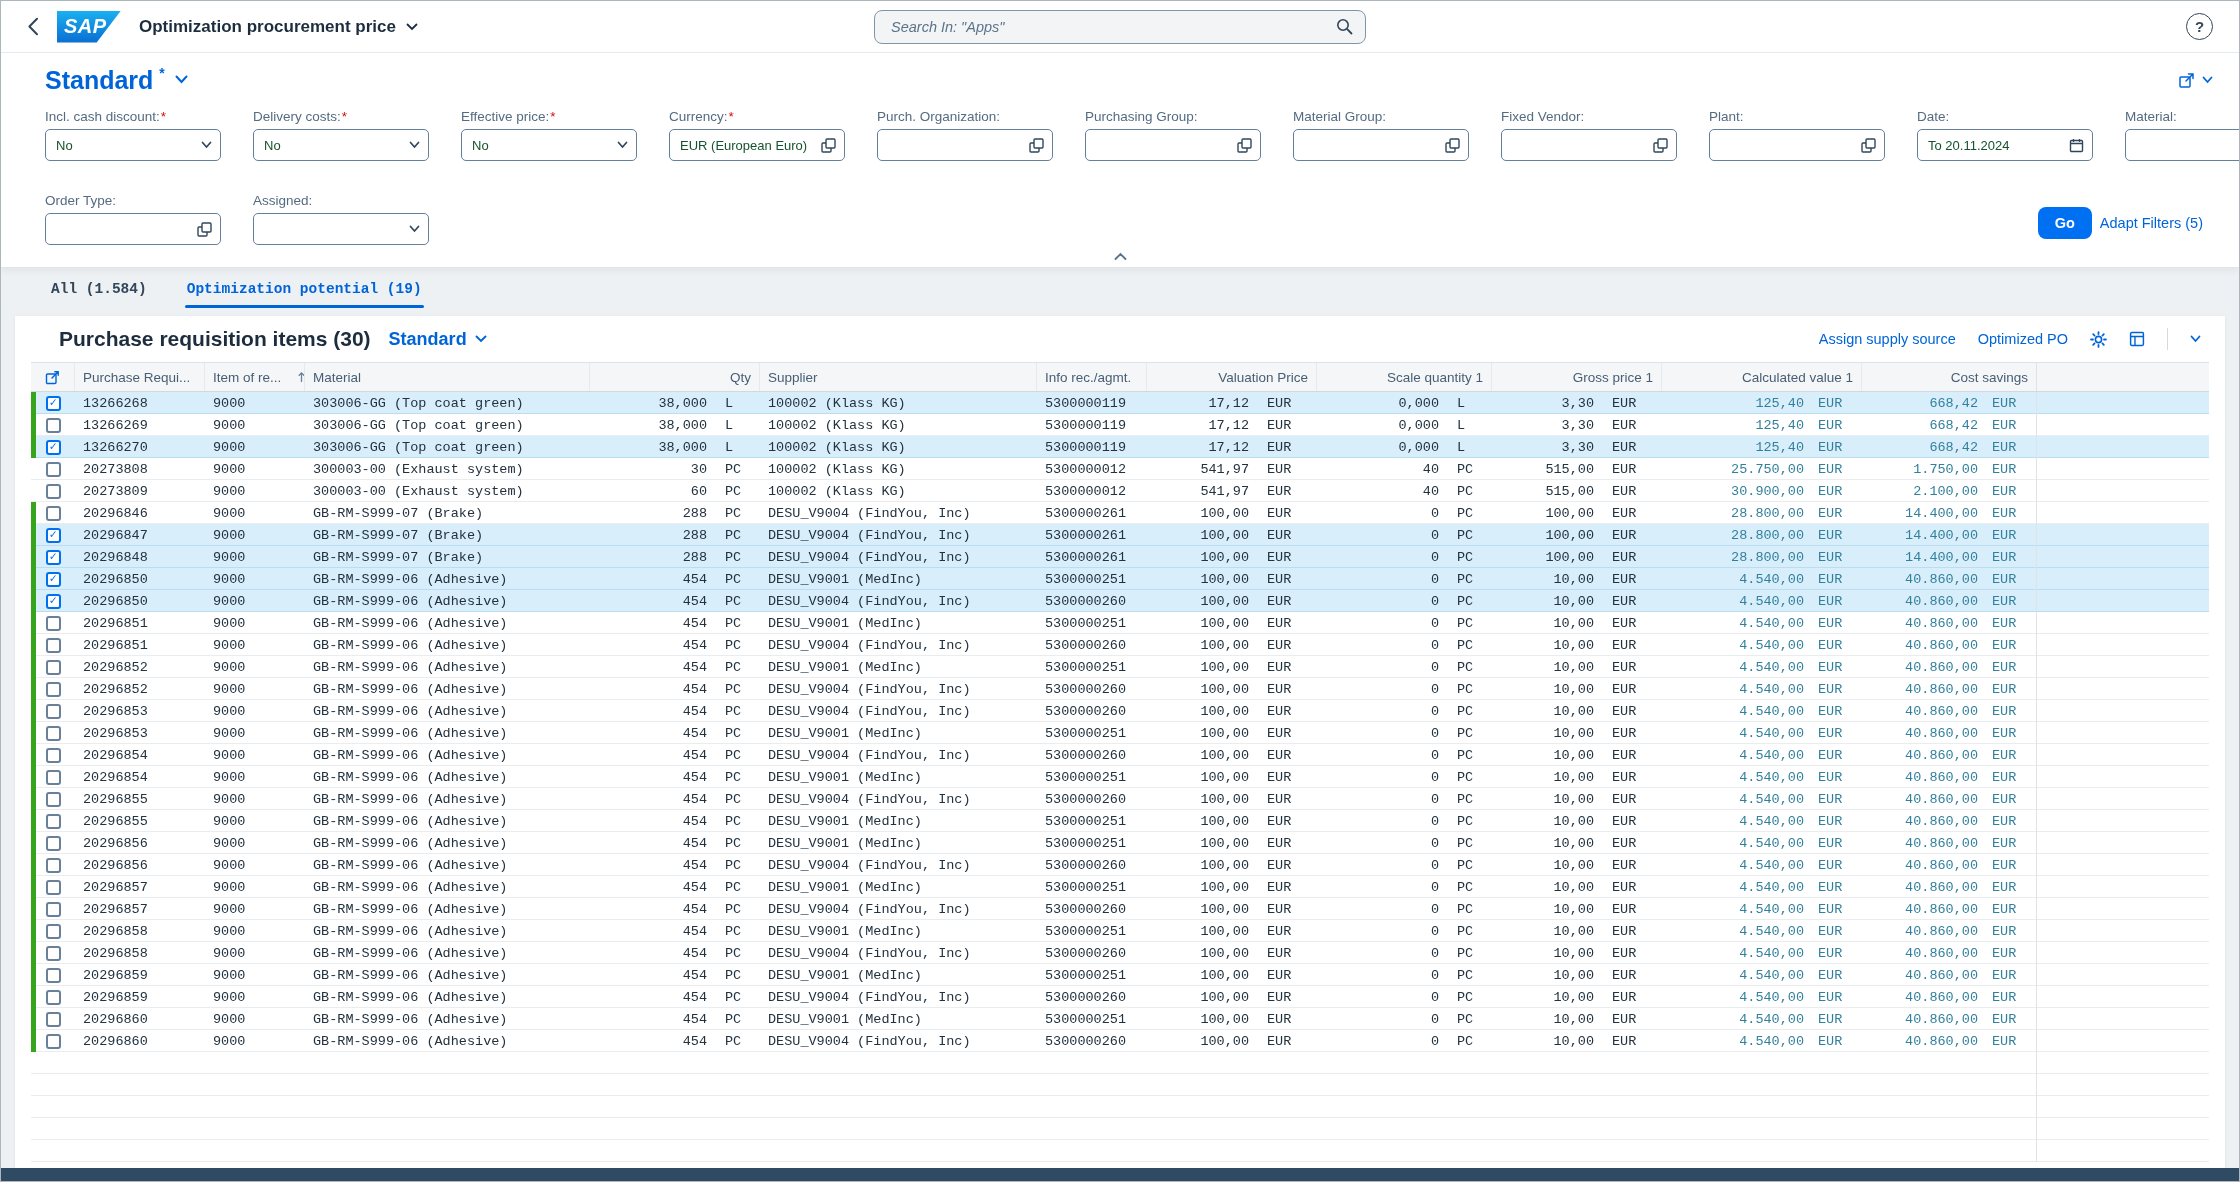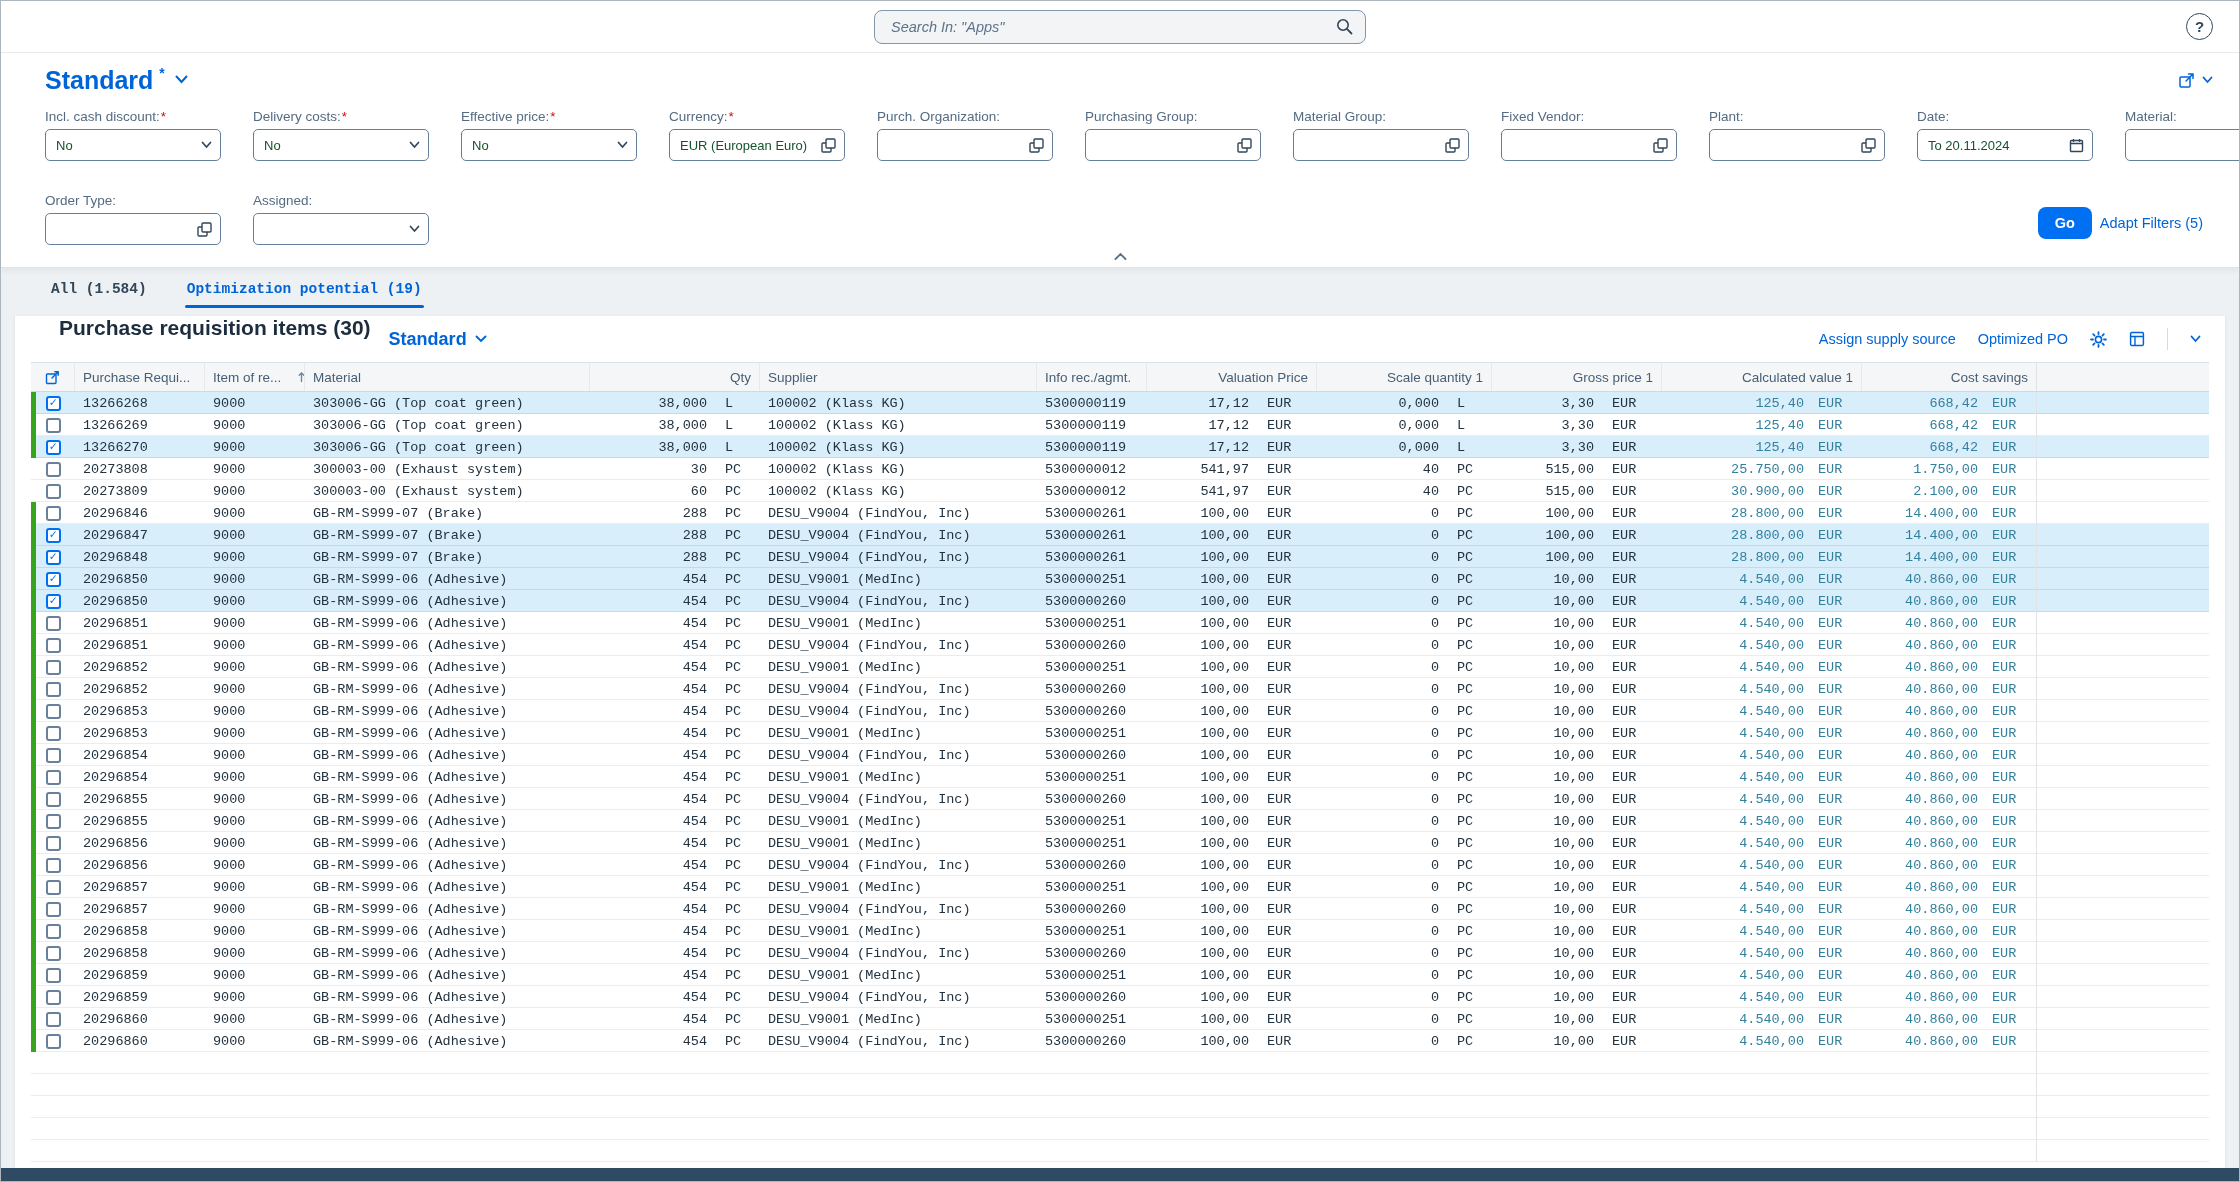--- a/index.html
+++ b/index.html
@@ -45,21 +45,21 @@
   .collapse-btn { position: absolute; left: 50%; bottom: 1px; transform: translateX(-50%); width: 44px; height: 20px; display: flex; align-items: center; justify-content: center; color: #5b738b; cursor: pointer; background: none; border: none; }
 
   
   .tabs { display: flex; gap: 36px; padding-left: 48px; height: 42px; align-items: stretch; flex: 0 0 auto; }
   .tab { position: relative; display: flex; align-items: center; font-size: 14.5px; font-weight: 600; color: #32465a; cursor: pointer; padding: 0 2px; font-family: Liberation Mono, monospace; }
   .tab.selected { color: #0064d9; }
   .tab.selected::after { content: ""; position: absolute; left: 0; right: 0; bottom: 2px; height: 3px; border-radius: 2px; background: #0064d9; }
 
   
   .table-card { background: #fff; margin: 6px 14px 0 14px; flex: 0 0 auto; padding: 0 16px 6px 16px; box-shadow: 0 1px 3px rgba(34,54,73,.10); }
-  .tbl-head { display: flex; height: 46px; padding: 0 8px 0 28px; gap: 18px; }
+  .tbl-head { display: flex; align-items: center; height: 46px; padding: 0 8px 0 28px; gap: 18px; }
   .tbl-title { font-size: 21px; font-weight: 700; color: #1d2d3e; }
   .tbl-variant { color: #0064d9; font-size: 18px; font-weight: 700; display: flex; gap: 8px; align-items: center; background: none; border: none; cursor: pointer; font-family: inherit; }
   .tbl-actions { margin-left: auto; display: flex; align-items: center; gap: 22px; color: #0064d9; font-size: 14.5px; }
   .tbl-actions a { color: #0064d9; text-decoration: none; cursor: pointer; white-space: nowrap; }
   .v-sep { width: 1px; height: 22px; background: #d5dadd; }
 
   .grid { display: grid; grid-template-columns: 44px 130px 100px 285px 125px 45px 277px 110px 110px 60px 130px 45px 110px 60px 200px 175px minmax(20px,1fr); align-items: center; }
   .thead { height: 30px; border-top: 1px solid #dde2e6; border-bottom: 1px solid #d3d8dc; background: #f5f6f7; color: #475e75; font-size: 13.5px; }
   .hcell { height: 100%; display: flex; align-items: center; padding: 0 8px; border-right: 1px solid #e7eaed; overflow: hidden; white-space: nowrap; gap: 17px; }
   .hcell:last-child { border-right: none; }
@@ -86,20 +86,38 @@
   .footer-bar { position: absolute; left: 0; right: 0; bottom: 0; height: 13px; background: #2f4a63; }
 
   svg { display: block; }
 </style>
 </head>
 <body>
 
 <div class="app">
 
   <header class="shell">
+    <div class="shell-left">
+      <button class="icon-btn">
+        <svg width="12" height="19" viewBox="0 0 12 19">
+            <path d="M10 1.8 2.4 9.5 10 17.2" fill="none" stroke="currentColor" stroke-width="2" stroke-linecap="round" stroke-linejoin="round"></path>
+          </svg>
+      </button>
+      <div class="sap-logo">
+          <span>SAP</span>
+        </div>
+      <button class="app-title">
+        <span>Optimization procurement price</span>
+        <span>
+            <svg width="12" height="8" viewBox="0 0 12 8">
+              <path d="M1.5 1.5 6 6 10.5 1.5" fill="none" stroke="currentColor" stroke-width="1.8" stroke-linecap="round"></path>
+            </svg>
+          </span>
+      </button>
+    </div>
     <div class="shell-search">
       <span class="search-ph">Search In: "Apps"</span>
       <span style="color:#32465a;">
           <svg width="17" height="17" viewBox="0 0 17 17">
             <circle cx="7" cy="7" r="5.2" fill="none" stroke="currentColor" stroke-width="1.6"></circle>
             <path d="M11.2 11.2 15.5 15.5" stroke="currentColor" stroke-width="1.8" stroke-linecap="round"></path>
           </svg>
         </span>
     </div>
     <div class="shell-right">

